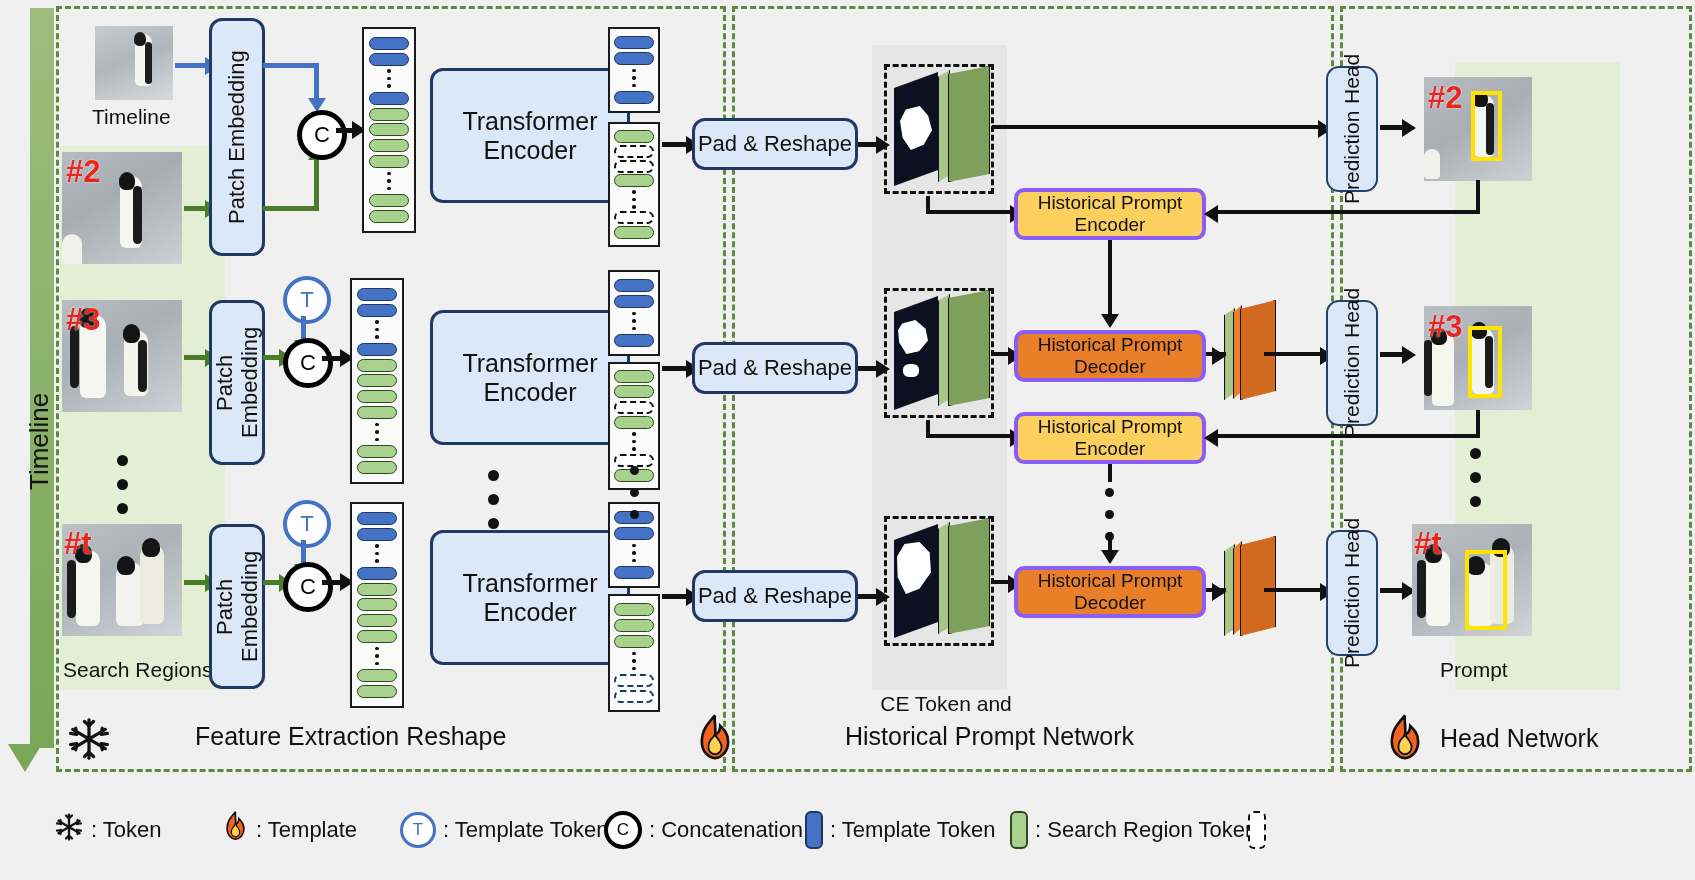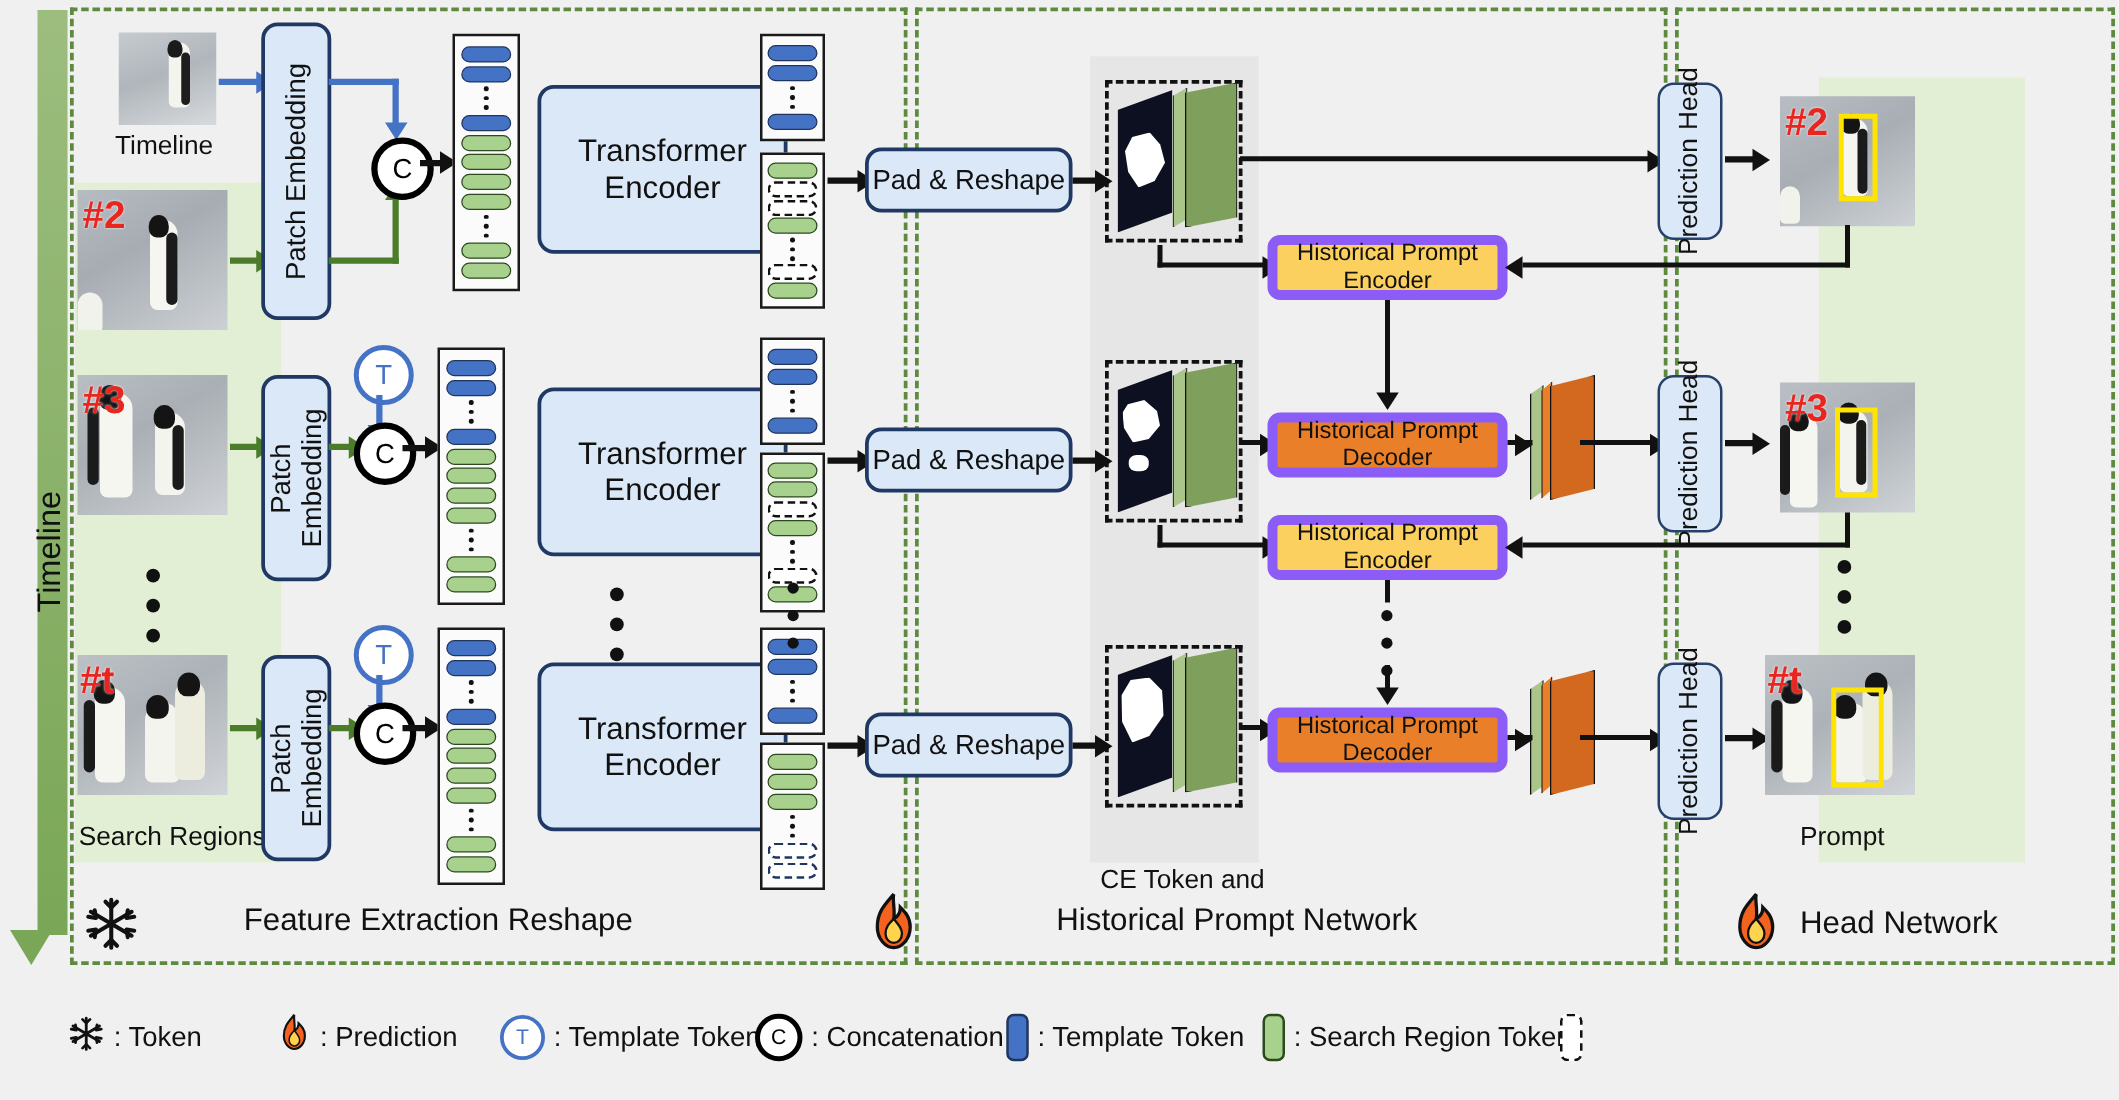--- a/index.html
+++ b/index.html
@@ -22,21 +22,21 @@
   
   .greenband{position:absolute;background:#e3efd5;}
 
   
   .pbox{position:absolute;box-sizing:border-box;background:#dbe8f7;border:3px solid #1f3864;border-radius:13px;
         display:flex;align-items:center;justify-content:center;text-align:center;color:#111;line-height:1.15;}
   .pbox.thin{border-width:2px;border-color:#26416b;}
   .pbox.vert{writing-mode:vertical-rl;transform:rotate(180deg);}
 
   
-  .cbox{position:absolute;box-sizing:border-box;border:8px solid #8b5cf6;border-radius:10px;
+  .cbox{position:absolute;box-sizing:border-box;border:4px solid #8b5cf6;border-radius:10px;
         display:flex;align-items:center;justify-content:center;text-align:center;color:#111;line-height:1.18;font-size:19px;}
   .cbox.enc{background:#fbd05e;}
   .cbox.dec{background:#ea7f29;}
 
   
   .tokbox{position:absolute;box-sizing:border-box;background:#fbfbfb;border:2px solid #1a1a1a;
           display:flex;flex-direction:column;align-items:center;justify-content:space-evenly;padding:5px 0;}
   .tok{width:40px;height:13px;border-radius:7px;box-sizing:border-box;}
   .tok.tmpl{background:#4472c4;border:1.6px solid #20365f;}
   .tok.srch{background:#a9d18e;border:1.6px solid #2d4a1e;}
@@ -587,21 +587,21 @@
       <span>: Token</span>
     </div>
 
     <div class="lg-item" style="position:absolute;left:222px;">
       <span>
         <svg width="27" height="32" viewBox="0 0 32 38">
           <path d="M16 1C10 8 6 12 6 21c0 7.2 5 12.5 10 12.5S26 28.2 26 21c0-6-3-9-6-12 0 4-2 6-4 7 1-5-1-12 0-15z" fill="#f4621f" stroke="#111" stroke-width="2"></path>
           <path d="M16 16c-3 3-5 5-5 9 0 3.2 2.3 5.6 5 5.6s5-2.4 5-5.6c0-3-1.8-5-5-9z" fill="#ffd34d" stroke="#111" stroke-width="1.4"></path>
         </svg>
       </span>
-      <span>: Prediction</span>
+      <span>: Template</span>
     </div>
 
     <div class="lg-item" style="position:absolute;left:400px;">
       <span style="width:30px;height:30px;border-radius:50%;border:3px solid #4472c4;background:#fff;display:flex;align-items:center;justify-content:center;font-size:17px;color:#4472c4;">T</span>
       <span>: Template Tokens</span>
     </div>
 
     <div class="lg-item" style="position:absolute;left:604px;">
       <span style="width:30px;height:30px;border-radius:50%;border:4px solid #000;background:#fff;display:flex;align-items:center;justify-content:center;font-size:17px;color:#000;">C</span>
       <span>: Concatenation</span>

